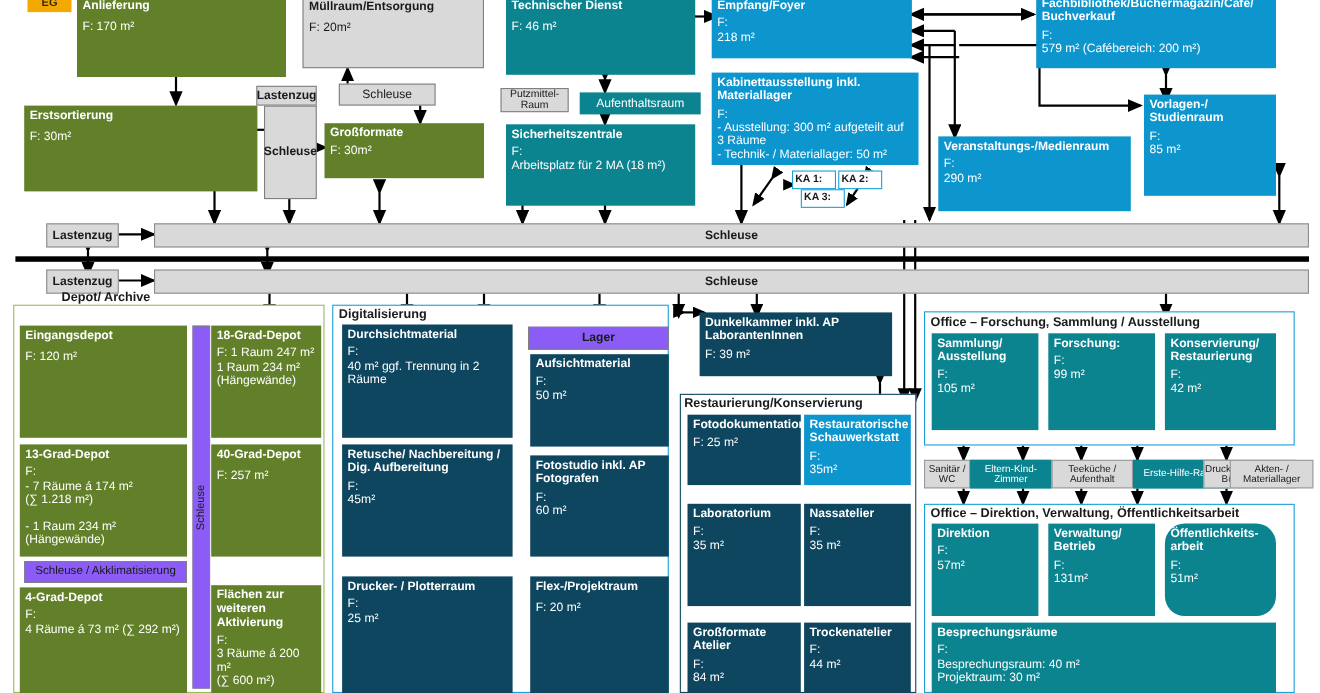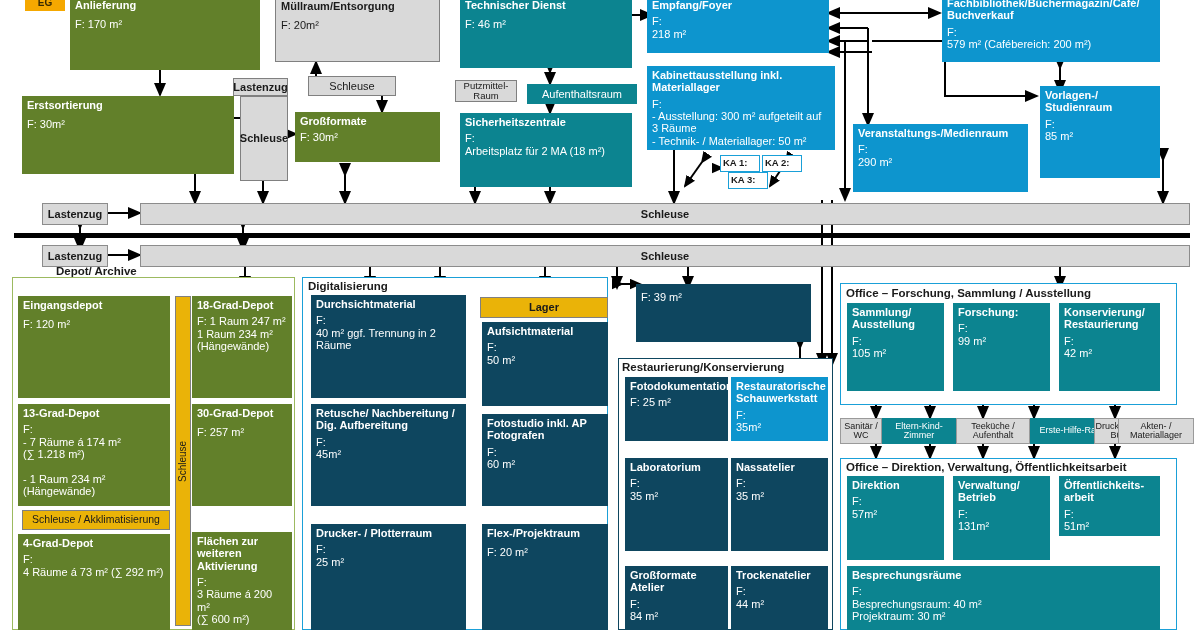--- a/index.html
+++ b/index.html
@@ -10,21 +10,21 @@
   .box{position:absolute;box-sizing:border-box;padding:3px 5px;line-height:1.12;}
   .ttl{font-weight:bold;display:block;}
   .sub{display:block;margin-top:7px;white-space:pre-line;}
   .sub.tight{margin-top:4px;}
   
   .green{background:#62802a;color:#ffffff;}
   .teal{background:#0c8490;color:#ffffff;}
   .blue{background:#0d95ce;color:#ffffff;}
   .navy{background:#0e465f;color:#ffffff;}
   .grey{background:#d9d9d9;color:#1a1a1a;border:1px solid #808080;}
-  .white{background:#eab308;color:#1a1a1a;border:1px solid #808080;}
+  .white{background:#8b5cf6;color:#1a1a1a;border:1px solid #808080;}
   .amber{background:#f5a800;color:#3a2b00;}
   
   .frame{position:absolute;box-sizing:border-box;background:#ffffff;}
   .frame-green{border:1px solid #9cba60;}
   .frame-blue{border:1px solid #1aa0d8;}
   .frame-navy{border:1px solid #0e465f;}
   .frame-teal{border:1px solid #1aa0d8;}
   .frame-title{position:absolute;font-weight:bold;font-size:11.5px;color:#1a1a1a;}
   .ctr{display:flex;align-items:center;justify-content:center;text-align:center;
        font-weight:bold;padding:1px 3px;}
@@ -239,21 +239,21 @@
     <span class="ttl">13-Grad-Depot</span>
     <span class="sub tight">F:
 - 7 Räume á 174 m²
 (∑ 1.218 m²)
 
 - 1 Raum 234 m²
 (Hängewände)</span>
   </div>
 
   <div class="box green" style="left:192px;top:404px;width:100px;height:102px;">
-    <span class="ttl">30-Grad-Depot</span>
+    <span class="ttl">40-Grad-Depot</span>
     <span class="sub">F: 257 m²</span>
   </div>
 
   <div class="box white ctr norm" style="left:22px;top:510px;width:148px;height:20px;font-size:10.5px;">Schleuse / Akklimatisierung</div>
 
   <div class="box green" style="left:18px;top:534px;width:152px;height:96px;">
     <span class="ttl">4-Grad-Depot</span>
     <span class="sub tight">F:
 4 Räume á 73 m² (∑ 292 m²)</span>
   </div>
@@ -299,20 +299,21 @@
     <span class="sub tight">F:
 25 m²</span>
   </div>
 
   <div class="box navy" style="left:482px;top:524px;width:126px;height:106px;">
     <span class="ttl">Flex-/Projektraum</span>
     <span class="sub">F: 20 m²</span>
   </div>
 
   <div class="box navy" style="left:636px;top:284px;width:175px;height:58px;">
+    <span class="ttl">Dunkelkammer inkl. AP LaborantenInnen</span>
     <span class="sub tight">F: 39 m²</span>
   </div>
 
   <div class="frame frame-navy" style="left:618px;top:358px;width:215px;height:272px;"></div>
   <div class="frame-title" style="left:622px;top:361px;">Restaurierung/Konservierung</div>
 
   <div class="box navy" style="left:625px;top:377px;width:103px;height:64px;">
     <span class="ttl">Fotodokumentation</span>
     <span class="sub tight">F: 25 m²</span>
   </div>
@@ -379,21 +380,21 @@
   <div class="box teal" style="left:847px;top:476px;width:97px;height:84px;">
     <span class="ttl">Direktion</span>
     <span class="sub tight">F:
 57m²</span>
   </div>
   <div class="box teal" style="left:953px;top:476px;width:97px;height:84px;">
     <span class="ttl">Verwaltung/ Betrieb</span>
     <span class="sub tight">F:
 131m²</span>
   </div>
-  <div class="box teal" style="left:1059px;top:476px;width:101px;height:60px;">
+  <div class="box teal" style="left:1059px;top:476px;width:101px;height:84px;border-radius:18px;">
     <span class="ttl">Öffentlichkeits-arbeit</span>
     <span class="sub tight">F:
 51m²</span>
   </div>
 
   <div class="box teal" style="left:847px;top:566px;width:313px;height:64px;">
     <span class="ttl">Besprechungsräume</span>
     <span class="sub tight">F:
 Besprechungsraum:  40 m²
 Projektraum:  30 m²</span>

